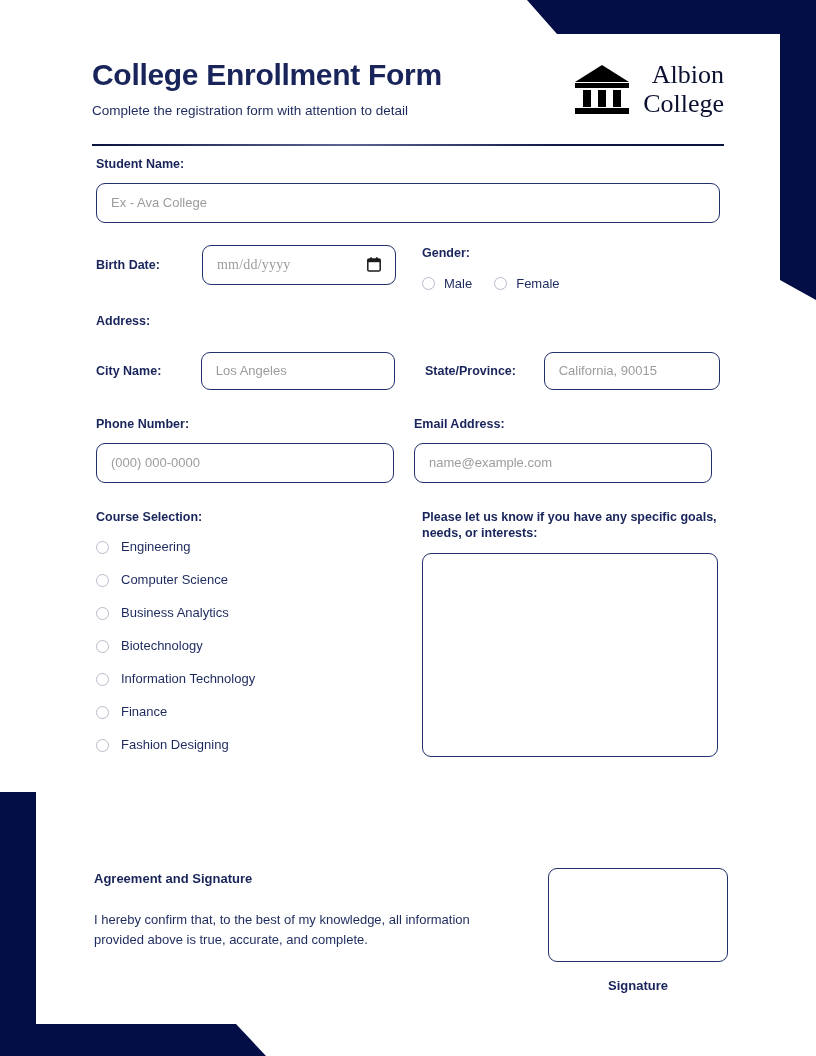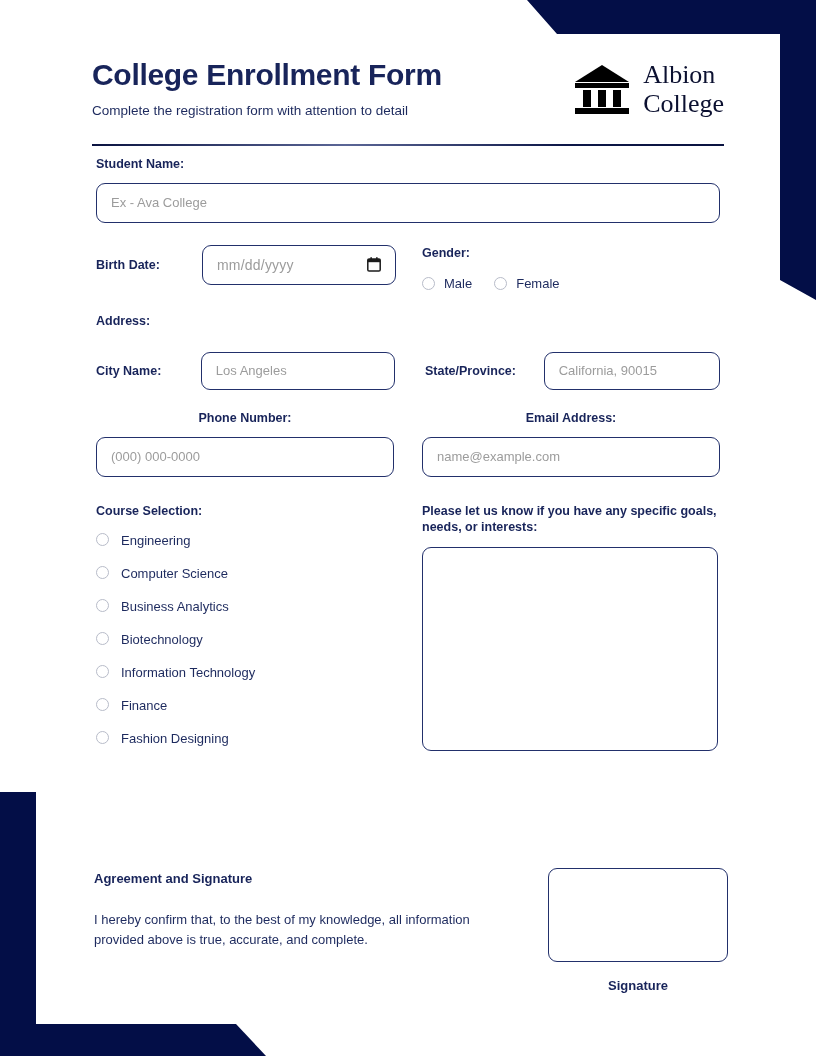--- a/index.html
+++ b/index.html
@@ -72,20 +72,21 @@
     margin-top: 10px;
     font-size: 13.5px;
     color: #1d2a5e;
     font-weight: 400;
   }
   .logo {
     display: flex;
     align-items: center;
     gap: 12px;
     padding-top: 4px;
+    text-align: right;
   }
   .logo-icon { width: 58px; height: 56px; display: block; }
   .logo-text {
     font-family: "Liberation Serif", serif;
     font-size: 26px;
     line-height: 1.12;
     color: #0b1030;
     font-weight: 400;
   }
   .divider {
@@ -133,21 +134,21 @@
   }
   .birth-left { display: flex; align-items: center; }
   .birth-label { width: 106px; font-size: 12.5px; font-weight: 700; color: #18245a; }
   .date-field {
     width: 194px; height: 40px;
     border: 1.4px solid #22306b;
     border-radius: 9px;
     display: flex; align-items: center; justify-content: space-between;
     padding: 0 14px;
   }
-  .date-text { font-size: 14px; color: #9c9c9c; letter-spacing: .2px; }
+  .date-text { font-size: 14px; color: #9c9c9c; letter-spacing: .2px; font-family: Liberation Serif, serif; }
   .cal-icon { width: 14px; height: 15px; }
 
   .gender-col { margin-left: 26px; padding-top: 0px; }
   .gender-options { display: flex; gap: 22px; margin-top: 14px; }
   .opt { display: flex; align-items: center; gap: 9px; }
   .radio {
     width: 13px; height: 13px;
     border: 1.5px solid #b8bcc9;
     border-radius: 50%;
     background: #fff;
@@ -162,37 +163,36 @@
     margin-top: 22px;
     display: flex;
     align-items: center;
   }
   .city-label { width: 106px; font-size: 12.5px; font-weight: 700; color: #18245a; }
   .city-field { width: 196px; }
   .state-label { margin-left: 30px; width: 120px; font-size: 12.5px; font-weight: 700; color: #18245a; }
   .state-field { width: 178px; }
 
   .row-contact {
-    margin-top: 20px;
-    display: flex;
-    gap: 28px;
-    text-align: center;
+    margin-top: 26px;
+    display: flex;
+    gap: 20px;
   }
   .contact-col { width: 298px; }
   .contact-input { margin-top: 10px; width: 298px; }
 
   .row-course {
     margin-top: 26px;
     display: flex;
     gap: 28px;
   }
   .course-col { width: 298px; }
   .course-list { margin-top: 14px; }
   .course-item {
-    display: flex; align-items: flex-start; gap: 12px;
+    display: flex; align-items: flex-end; gap: 12px;
     margin-bottom: 18px;
   }
   .course-radio {
     width: 13px; height: 13px;
     border: 1.5px solid #b8bcc9;
     border-radius: 50%;
     background: #fff;
     flex: none;
   }
   .course-label { font-size: 13px; color: #1d2a5e; }

